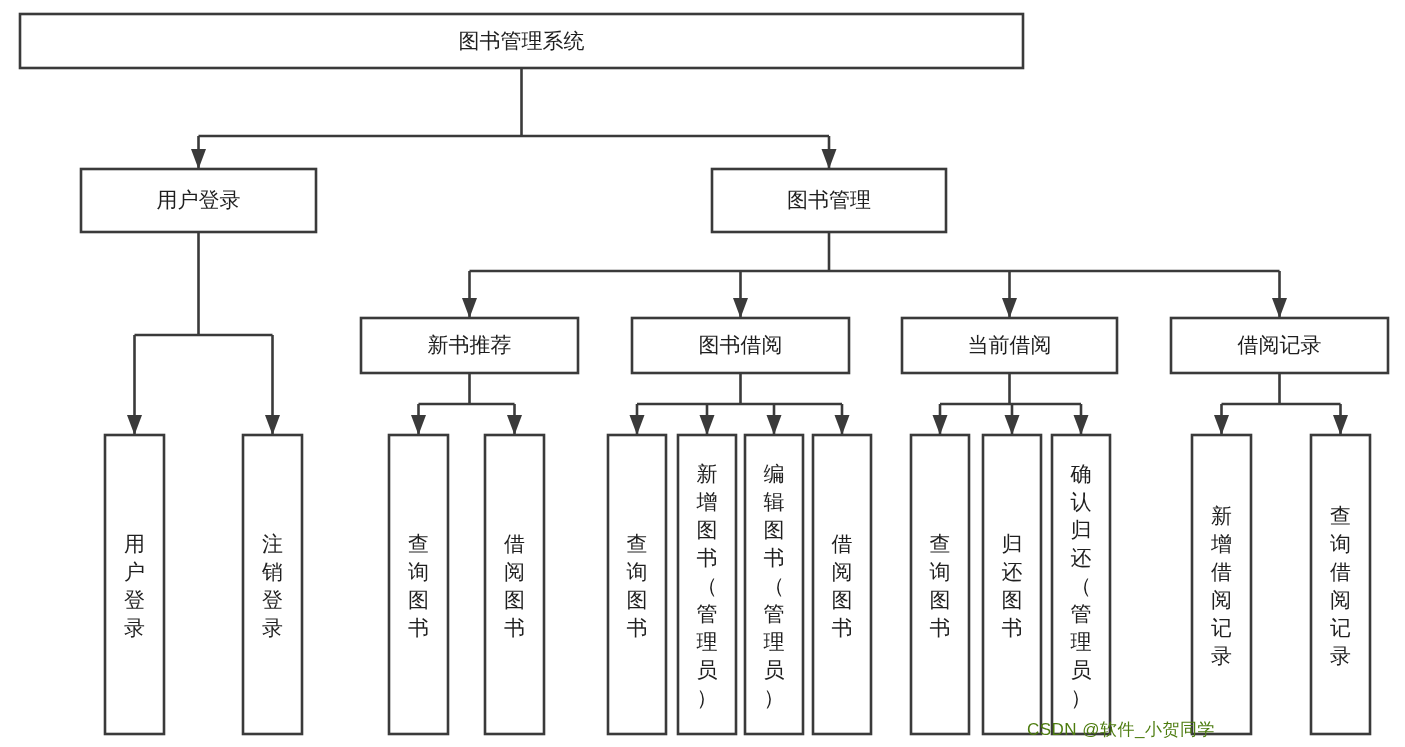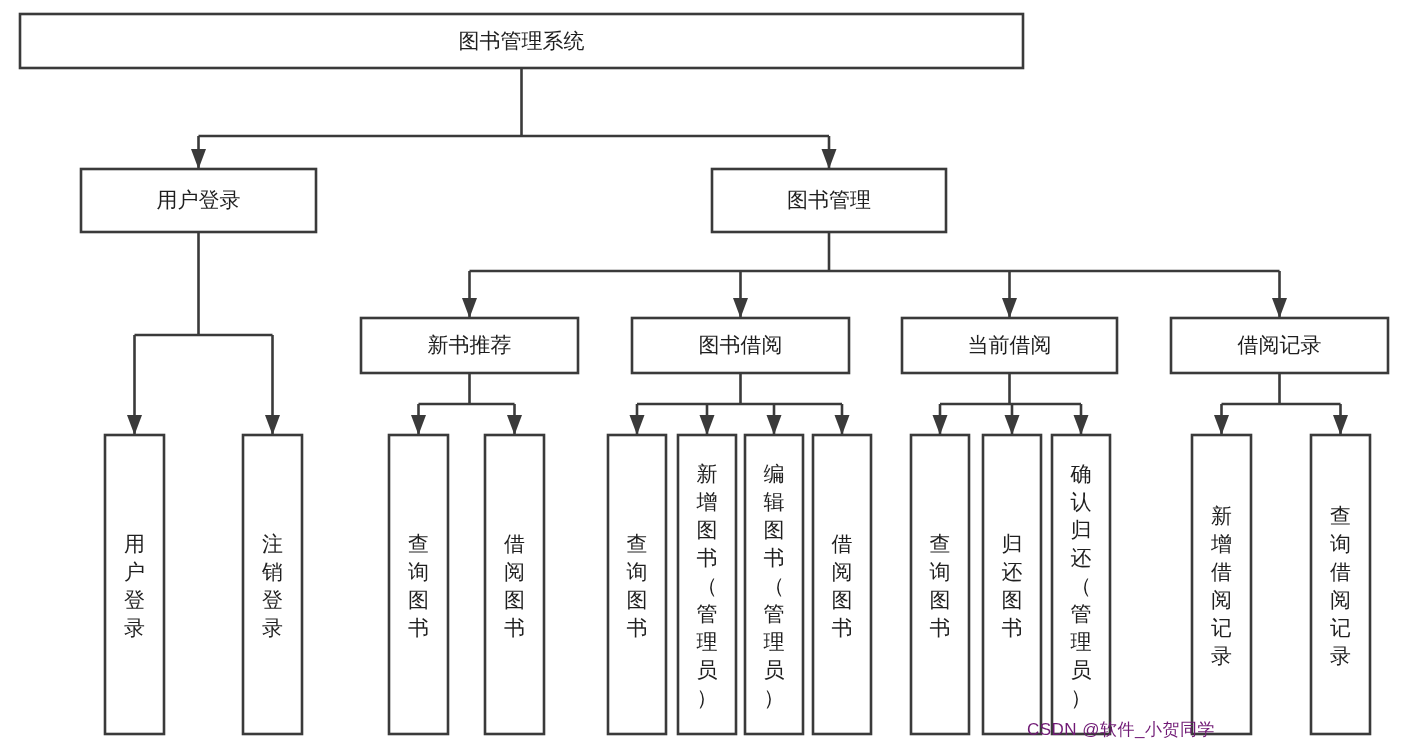--- a/index.html
+++ b/index.html
@@ -53,21 +53,21 @@
     font-size: 21px;
     fill: #1f1f1f;
     text-anchor: middle;
   }
   .watermark {
     position: absolute;
     right: 10px;
     bottom: 6px;
     font-family: "Liberation Sans", "DejaVu Sans", sans-serif;
     font-size: 17px;
-    color: #701a75;
+    color: #4d7c0f;
     letter-spacing: 0.5px;
     white-space: nowrap;
     pointer-events: none;
   }
 </style>
 </head>
 <body>
 
 <div id="diagram-root">
   <svg class="flow" id="flow-svg" viewBox="0 0 1405 747">

